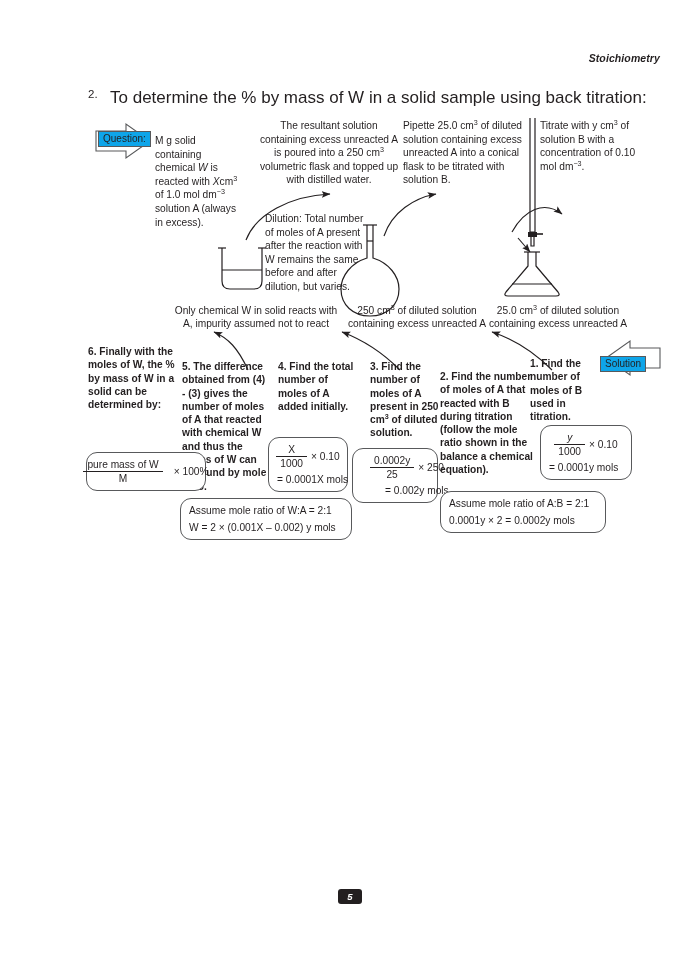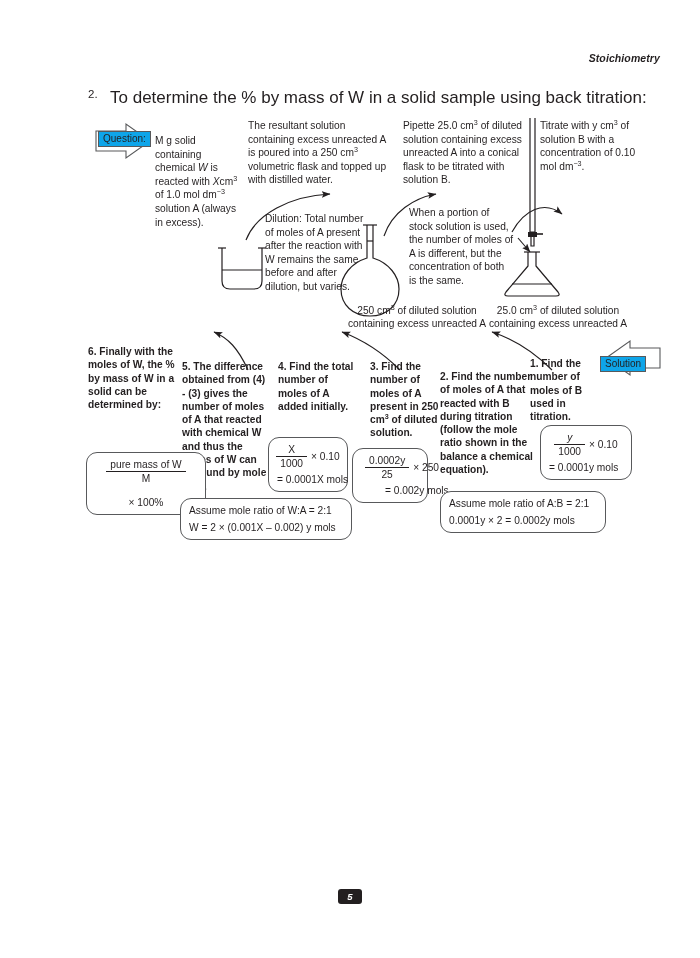--- a/index.html
+++ b/index.html
@@ -24,21 +24,21 @@
   #q-text{top:88px;left:110px;font-size:17px;white-space:nowrap;}
 
   
   .tblock{font-size:10.2px;line-height:13.6px;}
   .tblock p{margin:0;}
   sup{font-size:7.2px;vertical-align:super;line-height:0;}
   .ital{font-style:italic;}
 
   
   #blk-question-text{top:134px;left:155px;width:92px;}
-  #blk-resultant{top:119px;left:248px;width:140px;}
+  #blk-resultant{top:119px;left:259px;width:140px;text-align:center;}
   #blk-pipette{top:119px;left:403px;width:130px;}
   #blk-titrate{top:119px;left:540px;width:110px;}
 
   
   #blk-dilution{top:212px;left:265px;width:100px;}
   #blk-portion{top:206px;left:409px;width:105px;}
 
   
   .midlabel{font-size:10.2px;line-height:13.2px;text-align:center;}
   #lbl-solid{top:304px;left:172px;width:168px;}
@@ -61,23 +61,23 @@
     font-size:10.2px;line-height:13px;
     padding:5px 8px;
   }
   .frac{display:inline-block;text-align:center;vertical-align:middle;}
   .frac .numer{display:block;padding:0 4px;}
   .frac .denom{display:block;border-top:1.1px solid #231f20;padding:0 4px;}
   .fline{display:flex;align-items:center;justify-content:center;gap:4px;white-space:nowrap;}
   .fres{margin-top:3px;white-space:nowrap;}
 
   #box-percent{top:452px;left:86px;width:120px;}
-  #box-percent .fline{gap:11px;flex-direction:column;}
+  #box-percent .fline{gap:11px;}
   #box-x{top:437px;left:268px;width:80px;}
-  #box-y250{top:448px;left:352px;width:76px;padding-left:32px;}
+  #box-y250{top:448px;left:352px;width:86px;padding-left:32px;}
   #box-y{top:425px;left:540px;width:92px;}
   #box-ratio-wa{top:498px;left:180px;width:172px;}
   #box-ratio-ab{top:491px;left:440px;width:166px;}
   .ratio-line{white-space:nowrap;}
   .ratio-line + .ratio-line{margin-top:4px;}
   .tag-text{
     position:absolute;font-size:10px;
     border:1.1px solid #58595b;background:#0ea5e9;
     padding:1px 4px 2px 4px;white-space:nowrap;
   }
@@ -189,22 +189,22 @@
   <div class="abs tblock" id="blk-pipette">
     <p>Pipette 25.0 cm<sup>3</sup> of diluted solution containing excess unreacted A into a conical flask to be titrated with solution B.</p>
   </div>
 
   <div class="abs tblock" id="blk-titrate">
     <p>Titrate with y cm<sup>3</sup> of solution B with a concentration of 0.10 mol dm<sup>−3</sup>.</p>
   </div>
 
   <div class="abs tblock" id="blk-dilution">Dilution: Total number of moles of A present after the reaction with W remains the same before and after dilution, but varies.</div>
 
-  <div class="abs tblock" id="blk-portion">When a portion of stock solution is used, the number of moles of A is different, but the concentration of both is the same.</div>
-
+
+  <div class="abs midlabel" id="lbl-solid">Only chemical W in solid reacts with A, impurity assumed not to react</div>
   <div class="abs midlabel" id="lbl-250">250 cm<sup>3</sup> of diluted solution containing excess unreacted A</div>
   <div class="abs midlabel" id="lbl-25">25.0 cm<sup>3</sup> of diluted solution containing excess unreacted A</div>
 
   <div class="abs step" id="step6">6. Finally with the moles of W, the % by mass of W in a solid can be determined by:</div>
   <div class="abs step" id="step5">5. The difference obtained from (4) - (3) gives the number of moles of A that reacted with chemical W and thus the moles of W can be found by mole ratio.</div>
   <div class="abs step" id="step4">4. Find the total number of moles of A added initially.</div>
   <div class="abs step" id="step3">3. Find the number of moles of A present in 250 cm<sup>3</sup> of diluted solution.</div>
   <div class="abs step" id="step2">2. Find the number of moles of A that reacted with B during titration (follow the mole ratio shown in the balance a chemical equation).</div>
   <div class="abs step" id="step1">1. Find the number of moles of B used in titration.</div>
 

